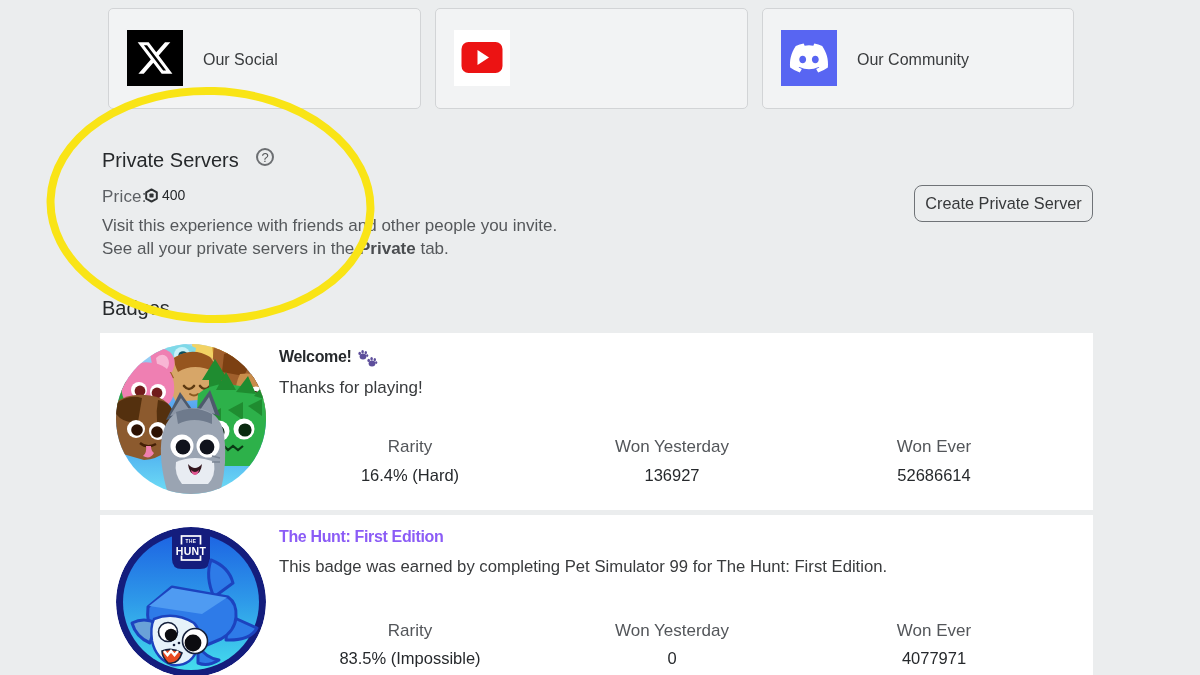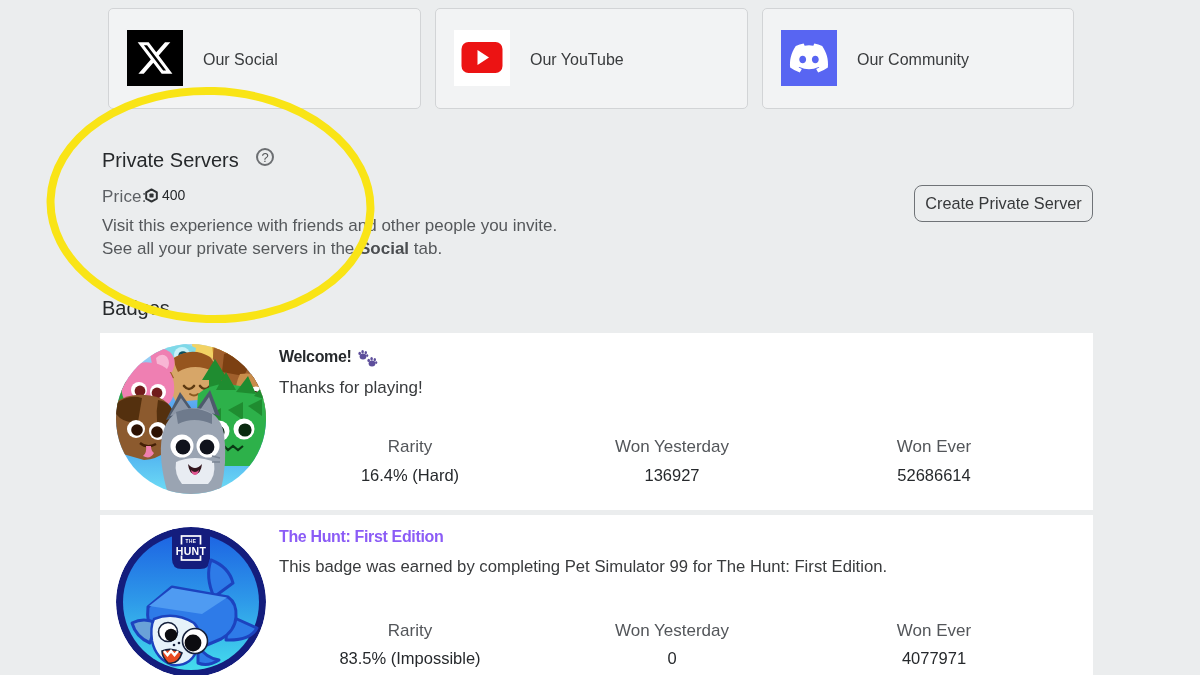--- a/index.html
+++ b/index.html
@@ -28,21 +28,20 @@
   </div>
   <div class="linklabel">Our Social</div>
 </div>
 <div class="linkcard" style="left:435px;width:313px;">
   <div class="icbox" style="background:#fff;">
     <svg width="56" height="56" viewBox="0 0 56 56">
       <rect x="7.5" y="12" width="41" height="31" rx="7" fill="#ec1313"></rect>
       <path d="M23.5 20 L35 27.5 L23.5 35 Z" fill="#fff"></path>
     </svg>
   </div>
-  <div class="linklabel">Our YouTube</div>
 </div>
 <div class="linkcard" style="left:762px;width:312px;">
   <div class="icbox" style="background:#5865f2;">
     <svg width="56" height="56" viewBox="-30 -22.3 187.14 140.96">
       <path fill="#fff" d="M107.7,8.07A105.15,105.15,0,0,0,81.47,0a72.06,72.06,0,0,0-3.36,6.83A97.68,97.68,0,0,0,49,6.83,72.37,72.37,0,0,0,45.64,0,105.89,105.89,0,0,0,19.39,8.09C2.79,32.65-1.71,56.6.54,80.21h0A105.73,105.73,0,0,0,32.71,96.36,77.7,77.7,0,0,0,39.6,85.25a68.42,68.42,0,0,1-10.85-5.18c.91-.66,1.8-1.34,2.66-2a75.57,75.57,0,0,0,64.32,0c.87.71,1.76,1.39,2.66,2a68.68,68.68,0,0,1-10.87,5.19,77,77,0,0,0,6.89,11.1A105.25,105.25,0,0,0,126.6,80.22h0C129.24,52.84,122.09,29.11,107.7,8.07ZM42.45,65.69C36.18,65.69,31,60,31,53s5-12.74,11.43-12.74S54,46,53.89,53,48.84,65.69,42.45,65.69Zm42.24,0C78.41,65.69,73.25,60,73.25,53s5-12.74,11.44-12.74S96.23,46,96.12,53,91.08,65.69,84.69,65.69Z"></path>
     </svg>
   </div>
   <div class="linklabel">Our Community</div>
 </div>
 
@@ -53,21 +52,21 @@
 
 <div class="abs" style="left:102px;top:187px;font-size:17px;letter-spacing:0.2px;color:#5d6064;">Price:</div>
 <svg class="abs" style="left:143.5px;top:188px;" width="15" height="15" viewBox="0 0 24 24">
   <path d="M12 2.2 L20.5 7.1 L20.5 16.9 L12 21.8 L3.5 16.9 L3.5 7.1 Z" fill="none" stroke="#2e3133" stroke-width="3.1" stroke-linejoin="round"></path>
   <rect x="8.7" y="8.7" width="6.6" height="6.6" rx="1.4" fill="#2e3133"></rect>
 </svg>
 <div class="abs" style="left:162px;top:187px;font-size:14px;color:#26292c;">400</div>
 
 <div class="abs bodytxt" style="left:102px;top:215px;">
 Visit this experience with friends and other people you invite.<br>
-See all your private servers in the <b style="color:#4a4d50;">Social</b> tab.
+See all your private servers in the <b style="color:#4a4d50;">Private</b> tab.
 </div>
 
 <div class="abs" style="left:914px;top:185px;width:179px;height:37px;border:1px solid #6f7377;
      border-radius:8px;box-sizing:border-box;display:flex;align-items:center;justify-content:center;
      font-size:16.3px;color:#37393b;text-align:right;">Create Private Server</div>
 
 <div class="abs h2" style="left:102px;top:298px;">Badges</div>
 
 <div class="badgecard" style="top:333px;height:177px;"></div>
 

